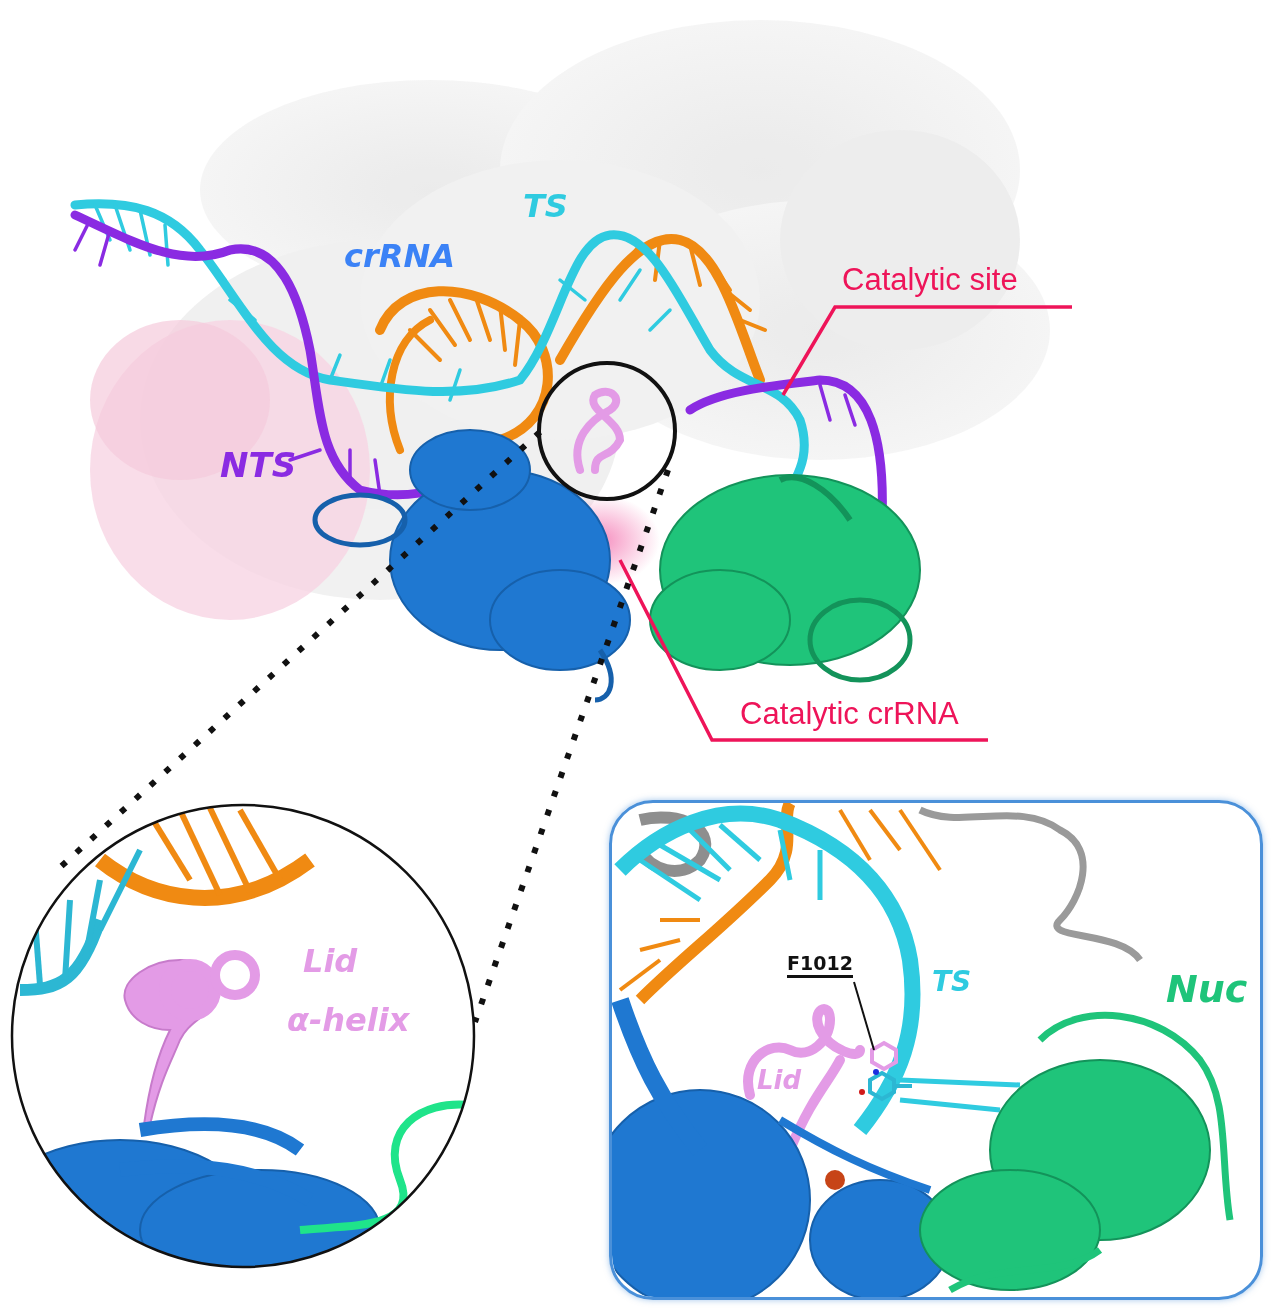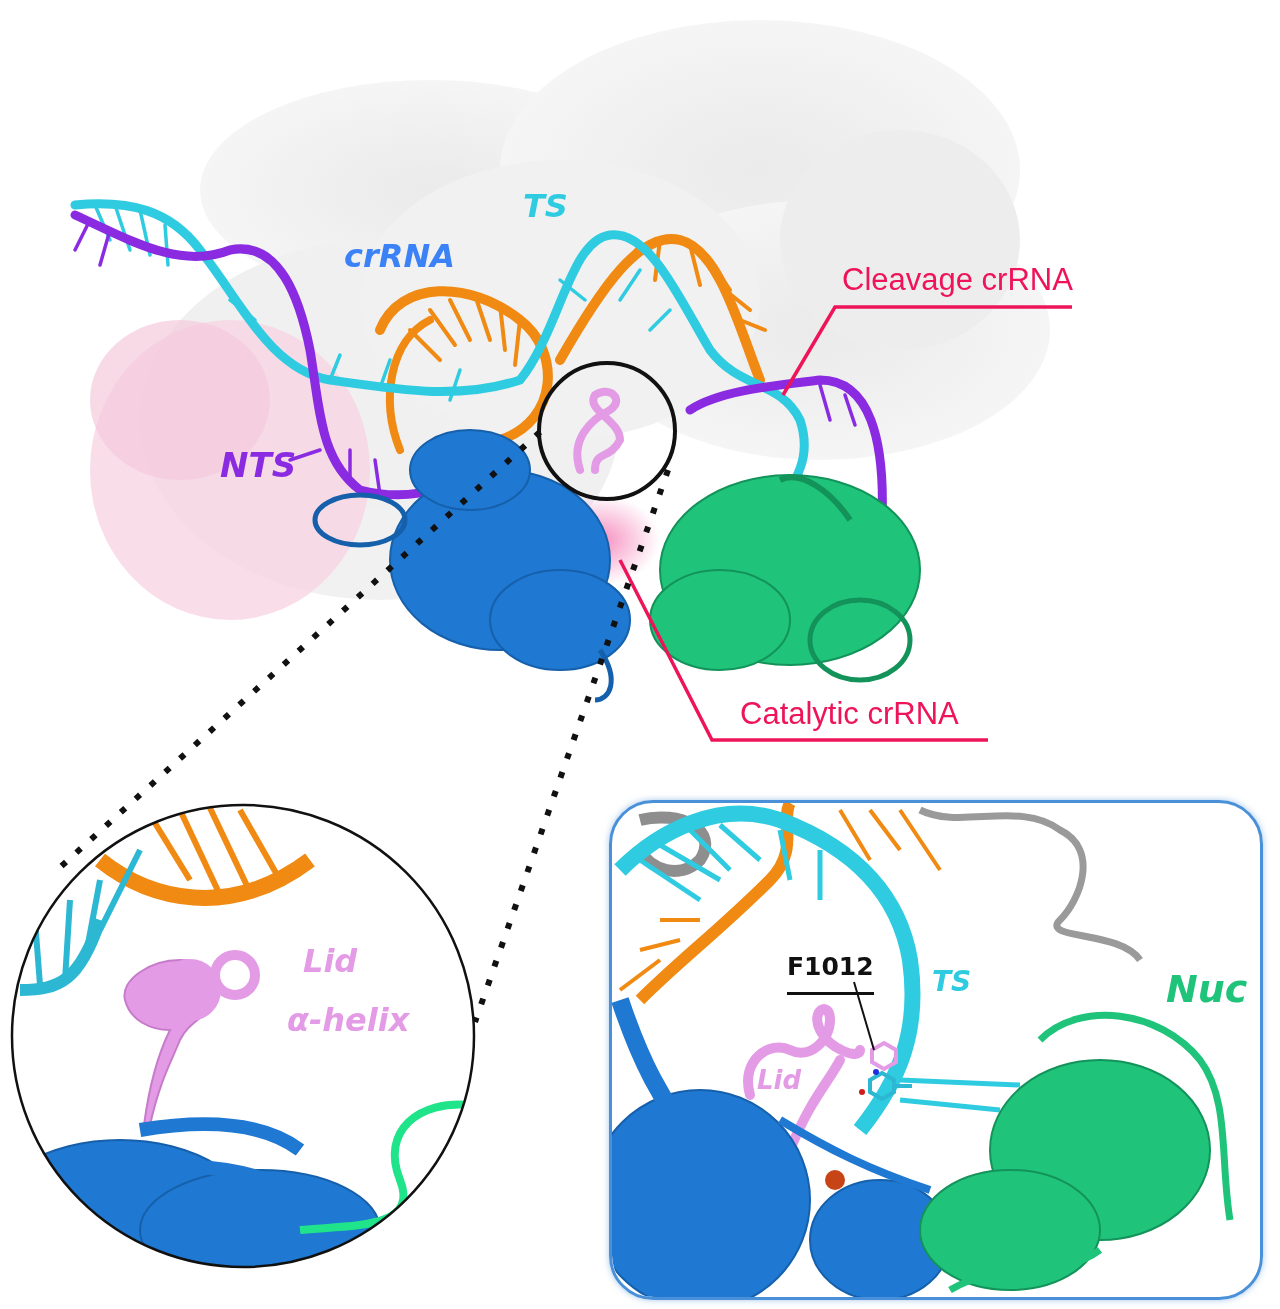--- a/index.html
+++ b/index.html
@@ -2,21 +2,21 @@
 <html><head>
 <meta charset="utf-8">
 <style>
   html, body { margin:0; padding:0; background:#ffffff; }
   body { width:1280px; height:1309px; position:relative; overflow:hidden; font-family:"DejaVu Sans", sans-serif; }
   svg.art { position:absolute; left:0; top:0; width:1280px; height:1309px; }
   .lbl { position:absolute; white-space:nowrap; line-height:1; }
   .bold { font-weight:bold;font-style:italic; }
   .callout { font-family:"Liberation Sans", sans-serif; color:#ee1459; font-size:31px; }
   .inset-box { position:absolute; left:609px; top:800px; width:654px; height:500px; border:3px solid #4a90d9; border-radius:44px; box-shadow:0 0 6px rgba(74,144,217,0.5); box-sizing:border-box; }
-  .res-label { font-family:"DejaVu Sans", sans-serif; font-weight:bold; font-size:25px; color:#111; border-bottom:3px solid #111; padding-bottom:13px; }
+  .res-label { font-family:"DejaVu Sans", sans-serif; font-weight:bold; font-size:19px; color:#111; border-bottom:3px solid #111; padding-bottom:2px; }
 </style>
 </head>
 <body>
 
 <svg class="art" viewBox="0 0 1280 1309" xmlns="http://www.w3.org/2000/svg">
   <defs>
     <radialGradient id="grayblob" cx="50%" cy="50%" r="50%">
       <stop offset="0%" stop-color="#e9e9e9"></stop>
       <stop offset="100%" stop-color="#f4f4f4"></stop>
     </radialGradient>
@@ -221,21 +221,21 @@
 
     <line x1="854" y1="982" x2="874" y2="1050" stroke="#111" stroke-width="2"></line>
   </g>
 </svg>
 
 <div class="inset-box"></div>
 
 <div class="lbl bold" style="left:523px;top:190px;font-size:32px;color:#2fcbe0;">TS</div>
 <div class="lbl bold" style="left:344px;top:240px;font-size:32px;color:#3b82f6;">crRNA</div>
 <div class="lbl bold" style="left:220px;top:448px;font-size:34px;color:#8a2be2;">NTS</div>
-<div class="lbl callout" style="left:842px;top:264px;">Cleavage crRNA</div>
+<div class="lbl callout" style="left:842px;top:264px;">Catalytic site</div>
 <div class="lbl callout" style="left:740px;top:698px;">Catalytic crRNA</div>
 
 <div class="lbl bold" style="left:303px;top:945px;font-size:32px;color:#e39be6;">Lid</div>
 <div class="lbl bold" style="left:287px;top:1004px;font-size:32px;color:#e39be6;">α-helix</div>
 
 <div class="lbl res-label" style="left:787px;top:954px;">F1012</div>
 <div class="lbl bold" style="left:932px;top:968px;font-size:28px;color:#2fcbe0;">TS</div>
 <div class="lbl bold" style="left:1166px;top:970px;font-size:38px;color:#1fc47a;">Nuc</div>
 <div class="lbl bold" style="left:757px;top:1067px;font-size:26px;color:#e39be6;">Lid</div>
 

